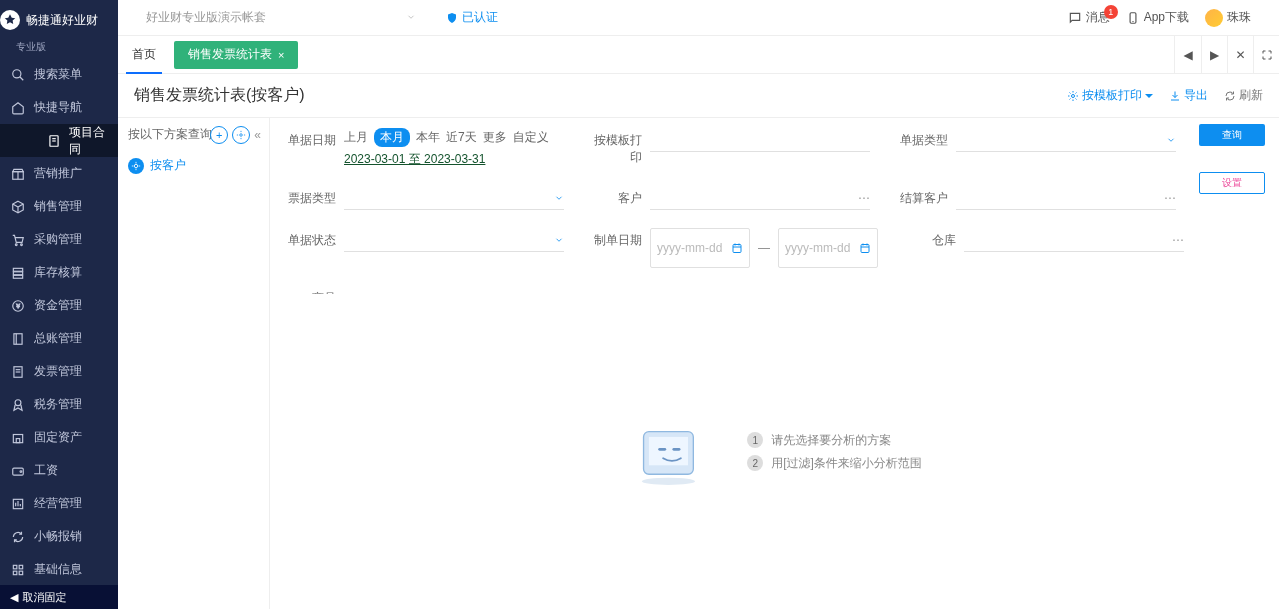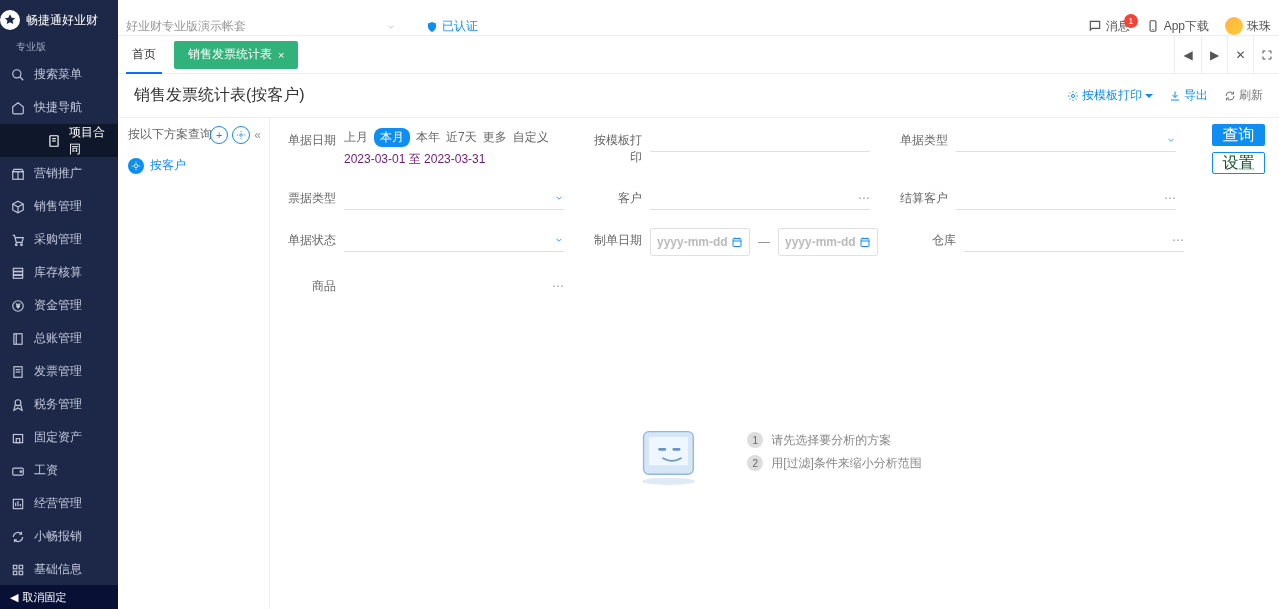--- a/index.html
+++ b/index.html
@@ -12,21 +12,21 @@
 .brand-logo svg { width: 14px; height: 14px; }
 .brand-text { font-size: 12px; color: #fff; }
 .brand-sub { font-size: 10px; color: #9aa2bd; padding-left: 16px; padding-bottom: 4px;}
 .menu-item { height: 33px; display: flex; align-items: center; padding: 0 10px; color: #c1c7db; cursor: pointer; }
 .menu-item.active { background: #0f172a; color: #fff; padding-left: 47px; }
 .menu-icon { width: 16px; height: 16px; margin-right: 8px; display: inline-flex; align-items: center; justify-content: center; }
 .sidebar-footer { position: absolute; bottom: 0; left: 0; width: 118px; height: 24px; background: #081035; color: #fff; display:flex; align-items:center; padding:0 10px; font-size: 11px; }
 
 
 .main { position: absolute; left: 118px; top: 0; right: 0; bottom: 0; background: #fff; }
-.topbar { height: 36px; border-bottom: 1px solid #eee; display: flex; align-items: flex-end; padding: 0 8px; color: #888; }
+.topbar { height: 36px; border-bottom: 1px solid #eee; display: flex; align-items: center; padding: 0 28px; color: #888; }
 .account-title { color: #999; font-size: 12px; }
 .account-caret { margin-left: 140px; color: #bbb; }
 .verify { margin-left: 30px; color: #0d8ef0; display: flex; align-items: center; gap: 4px;}
 .shield { width: 12px; height: 12px; }
 .topbar-right { margin-left: auto; display: flex; align-items: center; gap: 16px; color: #555; }
 .top-right-item { display:flex;align-items:center;gap:4px; cursor:pointer; position:relative;}
 .badge { position:absolute; top:-4px; right:-8px; width:14px; height:14px; border-radius:50%; background:#f44336; color:#fff; font-size:9px; display:flex;align-items:center;justify-content:center;}
 .avatar { width:18px; height:18px; border-radius:50%; background: linear-gradient(135deg,#ffb347,#ffcc33);}
 .tabs { height: 38px; border-bottom: 1px solid #eee; display: flex; align-items: center; }
 .tab { padding: 0 14px; height: 38px; display:flex;align-items:center; color:#555; cursor:pointer;position:relative;}
@@ -55,29 +55,29 @@
 .scheme-dot { width:16px;height:16px;border-radius:50%; background:#0d8ef0; color:#fff; display:flex;align-items:center;justify-content:center; font-size:10px;}
 
 .filter-area { flex:1; background:#fff; padding:10px 18px; position:relative;}
 .filter-row { display:flex; gap:30px; margin-bottom:18px;}
 .filter-field { display:flex; align-items:flex-start;}
 .field-label { width:56px; text-align:right; color:#666; font-size:12px; padding-top:4px; padding-right:8px;}
 .field-body { min-width:220px;}
 .date-quick { display:flex; align-items:center; gap:6px; color:#666; flex-wrap:wrap;}
 .date-quick span { cursor:pointer; }
 .date-quick .active { background:#0d8ef0; color:#fff; padding:1px 6px; border-radius:8px;}
-.date-range { margin-top:4px; color:#701a75;}
+.date-range { margin-top:4px; color:#14532d;text-decoration:underline;}
 .select-box { width:220px; height:24px; border-bottom:1px solid #e0e0e0; display:flex; align-items:center; justify-content:flex-end; color:#0d8ef0;}
 .ellipsis-box { width:220px; height:24px; border-bottom:1px solid #e0e0e0; display:flex; align-items:center; justify-content:flex-end; color:#999;}
-.date-input { width:100px; height:28px; border:1px solid #e0e0e0; border-radius:2px; padding:8px 6px; color:#bbb; display:flex; align-items:center; justify-content:space-between;font-weight:bold;}
+.date-input { width:100px; height:40px; border:1px solid #e0e0e0; border-radius:2px; padding:8px 6px; color:#bbb; display:flex; align-items:center; justify-content:space-between;}
 .date-wrap { display:flex; align-items:center; gap:8px;}
 .action-btns { position:absolute; top:6px; right:14px; display:flex; flex-direction:column; gap:6px;}
-.btn { width:53px; height:22px; border-radius:2px; font-size:16px; display:flex;align-items:center;justify-content:center; cursor:pointer;}
+.btn { width:66px; height:22px; border-radius:2px; font-size:10px; display:flex;align-items:center;justify-content:center; cursor:pointer;}
 .btn.primary { background:#0d8ef0; color:#fff;}
-.btn.outline { border:1px solid #0d8ef0; color:#14532d;}
+.btn.outline { border:1px solid #0d8ef0; color:#ec4899;margin-top:20px;}
 .collapse-bar { position:absolute; bottom:0; left:0; right:0; height:24px; background:#f8f8f8; display:flex; align-items:center; justify-content:center; color:#888; gap:4px; cursor:pointer; border-top:1px solid #eee;}
 
 .empty-area { position:absolute; left:152px; right:0; top:176px; bottom:0; background:#fff; display:flex; align-items:center; justify-content:center; gap:30px;}
 .empty-img { width:90px; height:80px; }
 .empty-hints { color:#888; font-size:12px;}
 .empty-hints div { display:flex; align-items:center; gap:8px; margin:6px 0;}
 .hint-num { width:16px;height:16px;border-radius:50%; background:#ddd; color:#666; display:flex;align-items:center;justify-content:center; font-size:10px;}
 
 svg { flex-shrink: 0; }
 </style>

